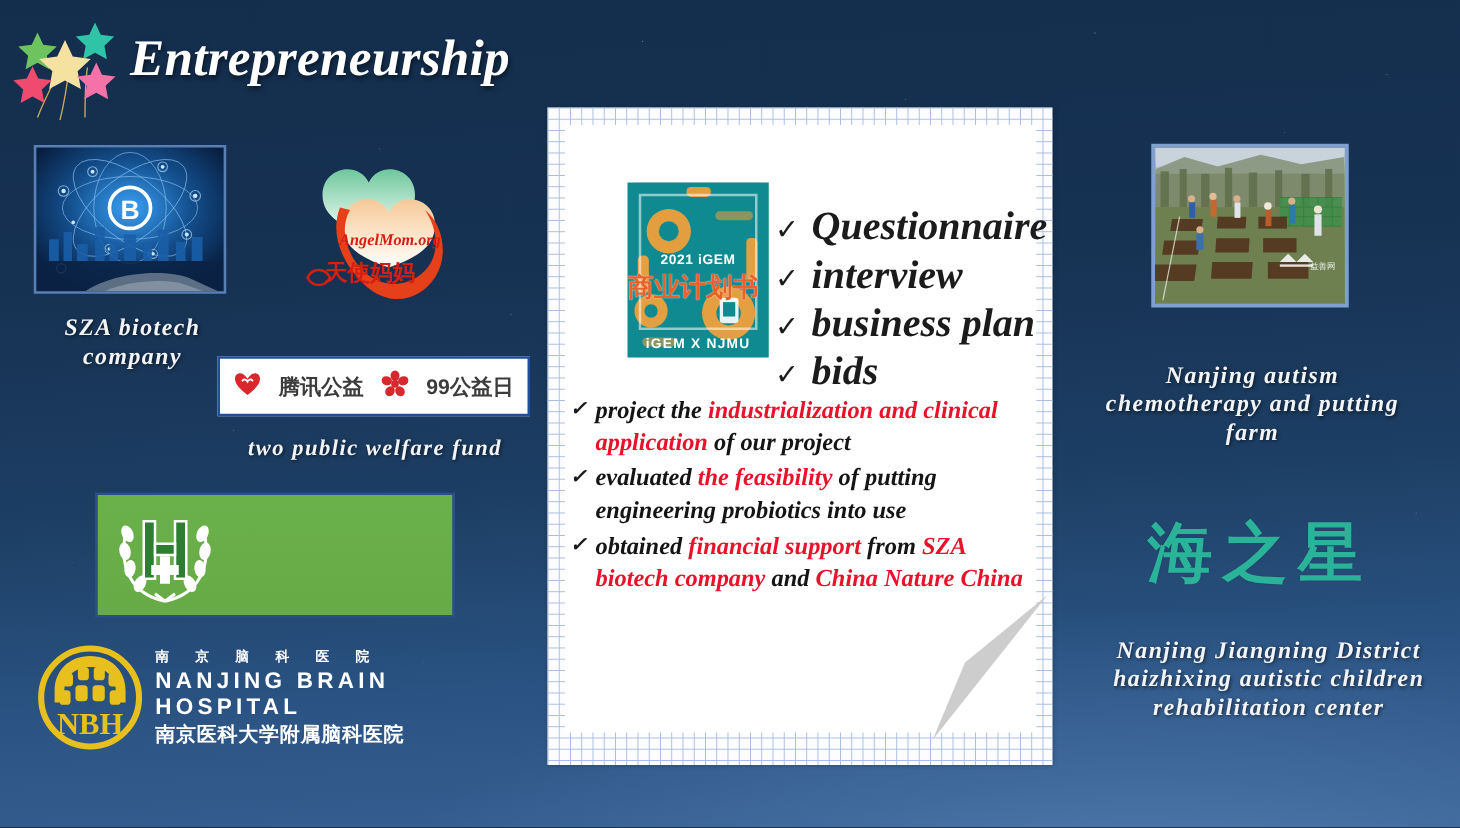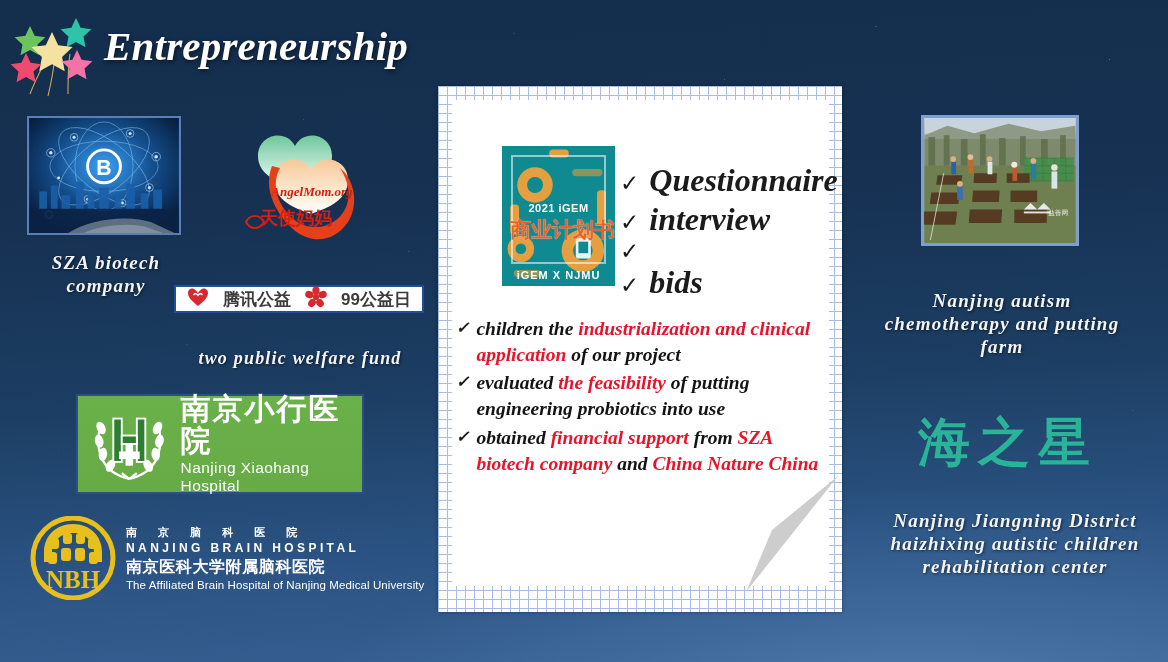--- a/index.html
+++ b/index.html
@@ -67,41 +67,41 @@
     border: 2px solid #5a7fb4; box-sizing: border-box;
     background:
       radial-gradient(ellipse 120px 70px at 52% 42%, #1f78d8 0%, #14508f 45%, #0b2a55 100%);
     overflow: hidden;
   }
   #sza-caption { left: 16px; top: 252px; width: 180px; font-size: 19px; }
 
   #angelmom-logo { position: absolute; left: 228px; top: 118px; width: 152px; height: 142px; }
 
   #tencent-box {
-    position: absolute; left: 174px; top: 285px; width: 250px; height: 28px;
+    position: absolute; left: 174px; top: 285px; width: 250px; height: 48px;
     background: #ffffff; border: 2px solid #1f4e9c; box-sizing: border-box;
     display: flex; align-items: center; justify-content: center; gap: 14px;
   }
   .tx-label { font-family: "Liberation Sans", sans-serif; font-weight: bold; font-size: 17px; color: #3c3c3c; }
   #welfare-caption { left: 150px; top: 348px; width: 300px; font-size: 18px; }
 
   #xiaohang-box {
     position: absolute; left: 76px; top: 394px; width: 288px; height: 100px;
     background: linear-gradient(180deg,#6bb14a 0%,#66ab46 100%);
     border: 2px solid #2c4f87; box-sizing: border-box;
     display: flex; align-items: center; gap: 8px; padding-left: 8px;
   }
   #xiaohang-text { color: #ffffff; }
   #xh-cn { font-family: "Liberation Sans", sans-serif; font-size: 30px; font-weight: bold; letter-spacing: 2px; line-height: 1.05; }
   #xh-en { font-family: "Liberation Sans", sans-serif; font-size: 15.5px; letter-spacing: .4px; margin-top: 3px; }
 
   #nbh-block { position: absolute; left: 30px; top: 515px; width: 400px; height: 86px; display: flex; align-items: center; gap: 10px; }
   #nbh-text { color: #ffffff; font-family: "Liberation Sans", sans-serif; }
   #nbh-cn1 { font-size: 11px; font-weight: bold; letter-spacing: 9px; }
-  #nbh-en1 { font-size: 12px; font-weight: bold; letter-spacing: 3.4px; margin-top: 1px; }
+  #nbh-en1 { font-size: 18px; font-weight: bold; letter-spacing: 3.4px; margin-top: 1px; }
   #nbh-cn2 { font-size: 16px; font-weight: bold; letter-spacing: .6px; margin-top: 2px; }
   #nbh-en2 { font-size: 11.5px; margin-top: 1px; letter-spacing: .1px; }
 
   
   #grid-panel {
     position: absolute; left: 438px; top: 86px; width: 404px; height: 526px;
     background-color: #fdfdff;
     background-image:
       linear-gradient(to right, #a8bde2 1px, transparent 1px),
       linear-gradient(to bottom, #a8bde2 1px, transparent 1px);
@@ -115,21 +115,21 @@
   #fold-triangle { position: absolute; left: 742px; top: 474px; width: 100px; height: 120px; }
 
   
   #bizplan-cover {
     position: absolute; left: 502px; top: 146px; width: 113px; height: 140px;
     background: #0e8a90; overflow: hidden;
   }
   #bp-inner-border { position: absolute; left: 9px; top: 9px; right: 9px; bottom: 22px; border: 2px solid rgba(255,255,255,.55); }
   #bp-year { position: absolute; left: 0; right: 0; top: 56px; text-align: center; font-family: "Liberation Sans", sans-serif;
              font-size: 11px; font-weight: bold; color: #ffffff; letter-spacing: .5px; }
-  #bp-title { position: absolute; left: 0; right: 0; top: 70px; text-align: right; font-family: "Liberation Sans", sans-serif;
+  #bp-title { position: absolute; left: 0; right: 0; top: 70px; text-align: left; font-family: "Liberation Sans", sans-serif;
               font-size: 21px; font-weight: bold; color: #e8622a; letter-spacing: 0px; text-shadow: 0 0 1px #fff; }
   #bp-foot { position: absolute; left: 0; right: 0; bottom: 5px; text-align: center; font-family: "Liberation Sans", sans-serif;
              font-size: 11px; font-weight: bold; color: #ffffff; letter-spacing: 1px; }
 
   
   #checklist {
     position: absolute; left: 620px; top: 162px; width: 215px;
   }
   #checklist .ck-row { display: flex; align-items: baseline; gap: 10px; margin-bottom: 1px; }
   #checklist .ck-mark { font-size: 23px; color: #1a1a1a; line-height: 1; }
@@ -312,24 +312,20 @@
       <g fill="#2e7d32" stroke="#ffffff" stroke-width="2">
         <rect x="29" y="16" width="9" height="46"></rect>
         <rect x="54" y="16" width="9" height="46"></rect>
         <rect x="38" y="34" width="16" height="9"></rect>
       </g>
       <g fill="#ffffff">
         <rect x="42" y="44" width="8" height="22"></rect>
         <rect x="35" y="51" width="22" height="8"></rect>
       </g>
     </svg>
-    <div id="xiaohang-text">
-      <div id="xh-cn">南京小行医院</div>
-      <div id="xh-en">Nanjing Xiaohang Hospital</div>
-    </div>
   </div>
 
   <div id="nbh-block">
     <svg width="86" height="84" viewBox="0 0 86 84">
       <circle cx="43" cy="42" r="40" fill="none" stroke="#e8c01e" stroke-width="5"></circle>
       <g fill="#e8c01e">
         <path d="M43 8 C26 8 14 20 14 36 L14 46 L22 46 L22 36 C22 25 31 17 43 17
                  C55 17 64 25 64 36 L64 46 L72 46 L72 36 C72 20 60 8 43 8 Z"></path>
         <rect x="20" y="22" width="9" height="11" rx="3"></rect>
         <rect x="33" y="17" width="9" height="11" rx="3"></rect>
@@ -339,21 +335,20 @@
         <rect x="31" y="32" width="10" height="13" rx="3"></rect>
         <rect x="45" y="32" width="10" height="13" rx="3"></rect>
         <rect x="59" y="36" width="9" height="12" rx="3"></rect>
       </g>
       <text x="43" y="72" text-anchor="middle" font-family="Liberation Serif, serif" font-size="25" font-weight="bold" fill="#e8c01e">NBH</text>
     </svg>
     <div id="nbh-text">
       <div id="nbh-cn1">南 京 脑 科 医 院</div>
       <div id="nbh-en1">NANJING BRAIN HOSPITAL</div>
       <div id="nbh-cn2">南京医科大学附属脑科医院</div>
-      <div id="nbh-en2">The Affiliated Brain Hospital of Nanjing Medical University</div>
     </div>
   </div>
 
   <div id="grid-panel"></div>
   <div id="white-panel"></div>
   <svg id="fold-triangle" viewBox="0 0 100 120">
     <polygon points="96,2 4,118 30,56" fill="#c9c9c9" opacity=".92"></polygon>
   </svg>
 
   <div id="bizplan-cover">
@@ -387,30 +382,31 @@
       <div class="ck-row">
         <span class="ck-mark">✓</span>
         <span class="ck-text">Questionnaire</span>
       </div>
       <div class="ck-row">
         <span class="ck-mark">✓</span>
         <span class="ck-text">interview</span>
       </div>
       <div class="ck-row">
         <span class="ck-mark">✓</span>
+        <span class="ck-text">business plan</span>
       </div>
       <div class="ck-row">
         <span class="ck-mark">✓</span>
         <span class="ck-text">bids</span>
       </div>
     </div>
   <div id="bullets">
       <div class="b-row">
         <span class="b-mark">✓</span>
-        <span class="b-text"><span>children the </span><span class="hl">industrialization and clinical application</span><span> of our project</span></span>
+        <span class="b-text"><span>project the </span><span class="hl">industrialization and clinical application</span><span> of our project</span></span>
       </div>
       <div class="b-row">
         <span class="b-mark">✓</span>
         <span class="b-text"><span>evaluated </span><span class="hl">the feasibility</span><span> of putting engineering probiotics into use</span></span>
       </div>
       <div class="b-row">
         <span class="b-mark">✓</span>
         <span class="b-text"><span>obtained </span><span class="hl">financial support</span><span> from </span><span class="hl">SZA biotech company</span><span> and </span><span class="hl">China Nature China</span></span>
       </div>
     </div>

